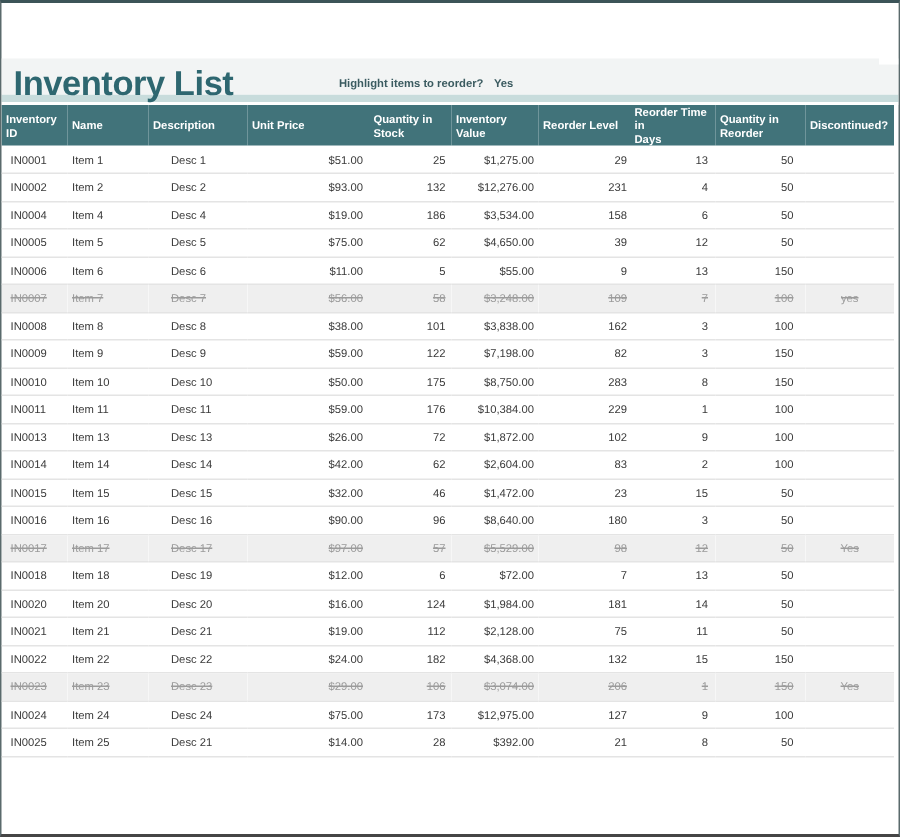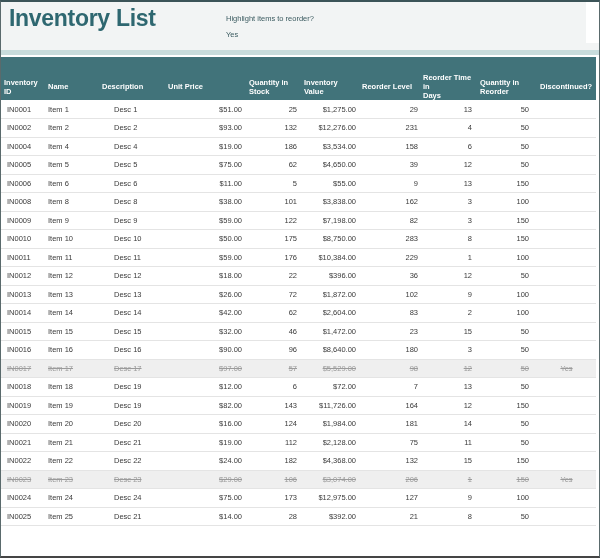--- a/index.html
+++ b/index.html
@@ -18,40 +18,40 @@
     position:relative;
     width:600px;height:558px;
     border:1px solid #5a6a6c;
     border-top:2px solid #3C5458;
     border-bottom:2px solid #454545;
     background:#ffffff;
     overflow:hidden;
   }
   .titlebar{
     position:relative;
-    height:48px;
+    height:24px;
     background:#F2F4F4;
+    margin-top:37px;
   }
   .page-title{
     position:absolute;
     left:8px;top:3px;
     font-size:23px;
     font-weight:700;
     color:var(--title-text);
     letter-spacing:-0.3px;
   }
   .toggle{
     position:absolute;
     left:225px;top:12px;
     font-size:7.5px;
-    font-weight:400;
+    font-weight:700;
     color:#3B5B60;
     display:flex;
     gap:7px;
-    flex-direction:column;
   }
   .stripe{
     height:5px;
     background:var(--stripe);
   }
   .stripe-gap{
     height:2px;
     background:#ffffff;
   }
   .right-strip{
@@ -66,21 +66,21 @@
     table-layout:fixed;
   }
   thead th{
     background:var(--teal);
     color:#ffffff;
     font-size:7.5px;
     font-weight:600;
     text-align:left;
     vertical-align:middle;
     height:26px;
-    padding:16px 2px 0 3px;
+    padding:0 2px 0 3px;
     white-space:pre-line;
     line-height:9px;
   }
   tbody td{
     height:18.5px;
     border-bottom:1px solid var(--row-line);
     font-size:7.5px;
     color:var(--text);
     vertical-align:middle;
     padding:0 0 0 4px;
@@ -202,20 +202,32 @@
           <td class="c-name">Item 6</td>
           <td class="c-desc">Desc 6</td>
           <td class="c-price num">$11.00</td>
           <td class="c-qty num">5</td>
           <td class="c-val num">$55.00</td>
           <td class="c-rlvl num">9</td>
           <td class="c-rtime num">13</td>
           <td class="c-rqty num">150</td>
           <td class="c-disc"></td>
         </tr>
+        <tr class="struck">
+          <td class="c-id">IN0007</td>
+          <td class="c-name">Item 7</td>
+          <td class="c-desc">Desc 7</td>
+          <td class="c-price num">$56.00</td>
+          <td class="c-qty num">58</td>
+          <td class="c-val num">$3,248.00</td>
+          <td class="c-rlvl num">109</td>
+          <td class="c-rtime num">7</td>
+          <td class="c-rqty num">100</td>
+          <td class="c-disc">yes</td>
+        </tr>
         <tr>
           <td class="c-id">IN0008</td>
           <td class="c-name">Item 8</td>
           <td class="c-desc">Desc 8</td>
           <td class="c-price num">$38.00</td>
           <td class="c-qty num">101</td>
           <td class="c-val num">$3,838.00</td>
           <td class="c-rlvl num">162</td>
           <td class="c-rtime num">3</td>
           <td class="c-rqty num">100</td>
@@ -251,32 +263,20 @@
           <td class="c-desc">Desc 11</td>
           <td class="c-price num">$59.00</td>
           <td class="c-qty num">176</td>
           <td class="c-val num">$10,384.00</td>
           <td class="c-rlvl num">229</td>
           <td class="c-rtime num">1</td>
           <td class="c-rqty num">100</td>
           <td class="c-disc"></td>
         </tr>
         <tr>
-          <td class="c-id">IN0012</td>
-          <td class="c-name">Item 12</td>
-          <td class="c-desc">Desc 12</td>
-          <td class="c-price num">$18.00</td>
-          <td class="c-qty num">22</td>
-          <td class="c-val num">$396.00</td>
-          <td class="c-rlvl num">36</td>
-          <td class="c-rtime num">12</td>
-          <td class="c-rqty num">50</td>
-          <td class="c-disc"></td>
-        </tr>
-        <tr>
           <td class="c-id">IN0013</td>
           <td class="c-name">Item 13</td>
           <td class="c-desc">Desc 13</td>
           <td class="c-price num">$26.00</td>
           <td class="c-qty num">72</td>
           <td class="c-val num">$1,872.00</td>
           <td class="c-rlvl num">102</td>
           <td class="c-rtime num">9</td>
           <td class="c-rqty num">100</td>
           <td class="c-disc"></td>
@@ -332,32 +332,20 @@
         <tr>
           <td class="c-id">IN0018</td>
           <td class="c-name">Item 18</td>
           <td class="c-desc">Desc 19</td>
           <td class="c-price num">$12.00</td>
           <td class="c-qty num">6</td>
           <td class="c-val num">$72.00</td>
           <td class="c-rlvl num">7</td>
           <td class="c-rtime num">13</td>
           <td class="c-rqty num">50</td>
-          <td class="c-disc"></td>
-        </tr>
-        <tr>
-          <td class="c-id">IN0019</td>
-          <td class="c-name">Item 19</td>
-          <td class="c-desc">Desc 19</td>
-          <td class="c-price num">$82.00</td>
-          <td class="c-qty num">143</td>
-          <td class="c-val num">$11,726.00</td>
-          <td class="c-rlvl num">164</td>
-          <td class="c-rtime num">12</td>
-          <td class="c-rqty num">150</td>
           <td class="c-disc"></td>
         </tr>
         <tr>
           <td class="c-id">IN0020</td>
           <td class="c-name">Item 20</td>
           <td class="c-desc">Desc 20</td>
           <td class="c-price num">$16.00</td>
           <td class="c-qty num">124</td>
           <td class="c-val num">$1,984.00</td>
           <td class="c-rlvl num">181</td>

